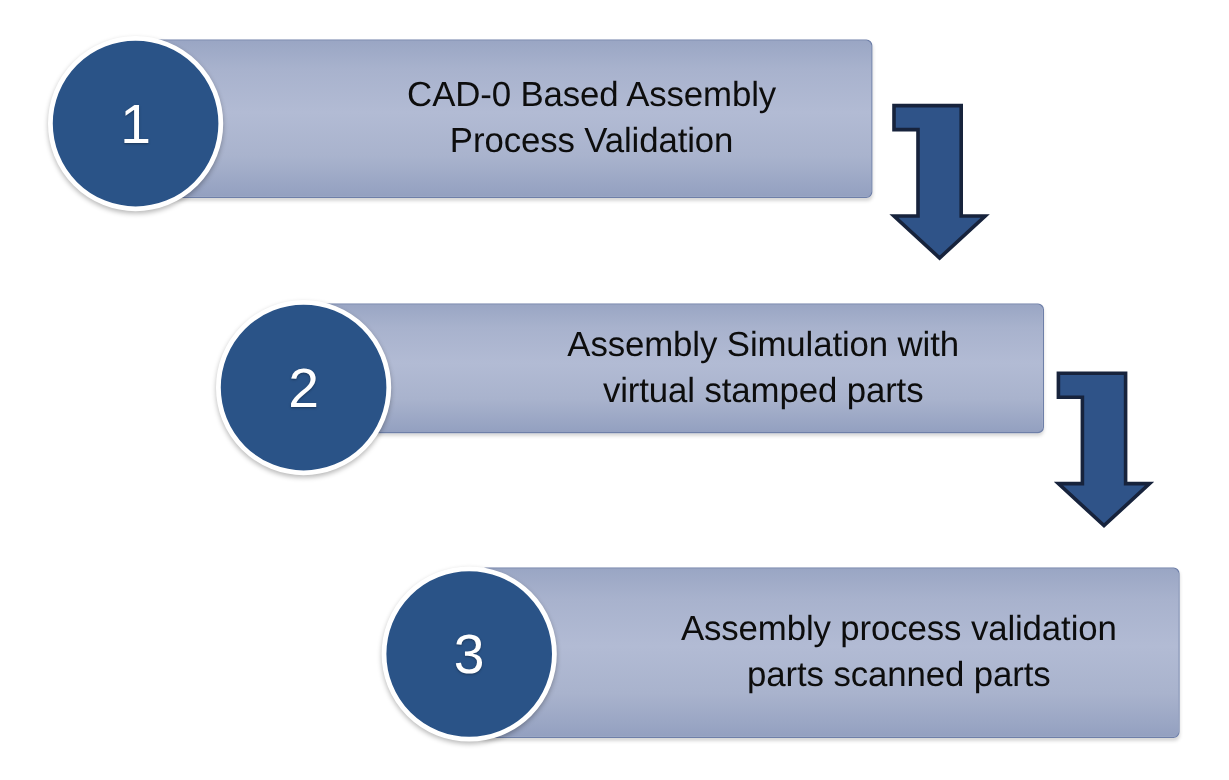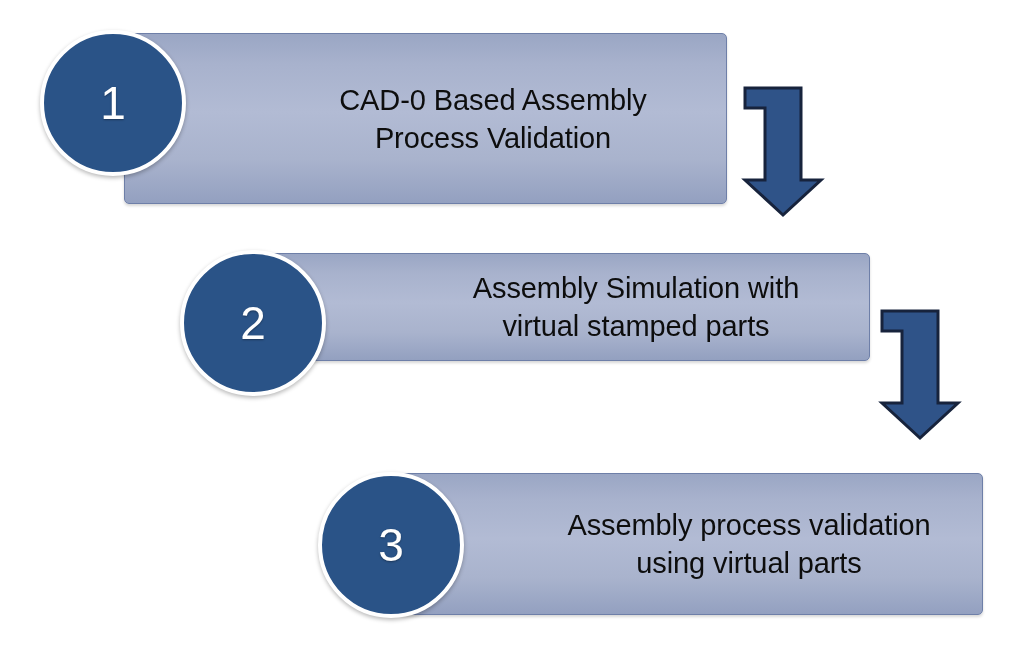--- a/index.html
+++ b/index.html
@@ -83,21 +83,21 @@
     display: block;
     overflow: visible;
   }
 </style>
 </head>
 <body>
 
 <div id="canvas">
 
   <div class="step">
-    <div class="step-bar" style="left:124px; top:33px; width:603px; height:171px;">
+    <div class="step-bar" style="left:124px; top:33px; width:603px; height:132px;">
       <div class="step-bar-text">CAD-0 Based Assembly
 Process Validation</div>
     </div>
     <div class="step-circle" style="left:40px; top:30px; width:146px; height:146px;">
       <span class="step-circle-number">1</span>
     </div>
   </div>
 
   <div class="elbow-arrow" style="left:741px; top:82px;">
     <svg width="90" height="140" viewBox="0 0 90 140">
@@ -117,20 +117,20 @@
 
   <div class="elbow-arrow" style="left:878px; top:305px;">
     <svg width="90" height="140" viewBox="0 0 90 140">
       <path d="M 4 6 L 60 6 L 60 98 L 80 98 L 42 133 L 4 98 L 24 98 L 24 26 L 4 26 Z" fill="#2f5388" stroke="#17233c" stroke-width="3" stroke-linejoin="miter"></path>
     </svg>
   </div>
 
   <div class="step">
     <div class="step-bar" style="left:400px; top:473px; width:583px; height:142px;">
       <div class="step-bar-text">Assembly process validation
-using virtual parts</div>
+parts scanned parts</div>
     </div>
     <div class="step-circle" style="left:318px; top:472px; width:146px; height:146px;">
       <span class="step-circle-number">3</span>
     </div>
   </div>
 
 </div>
 
 </body></html>

